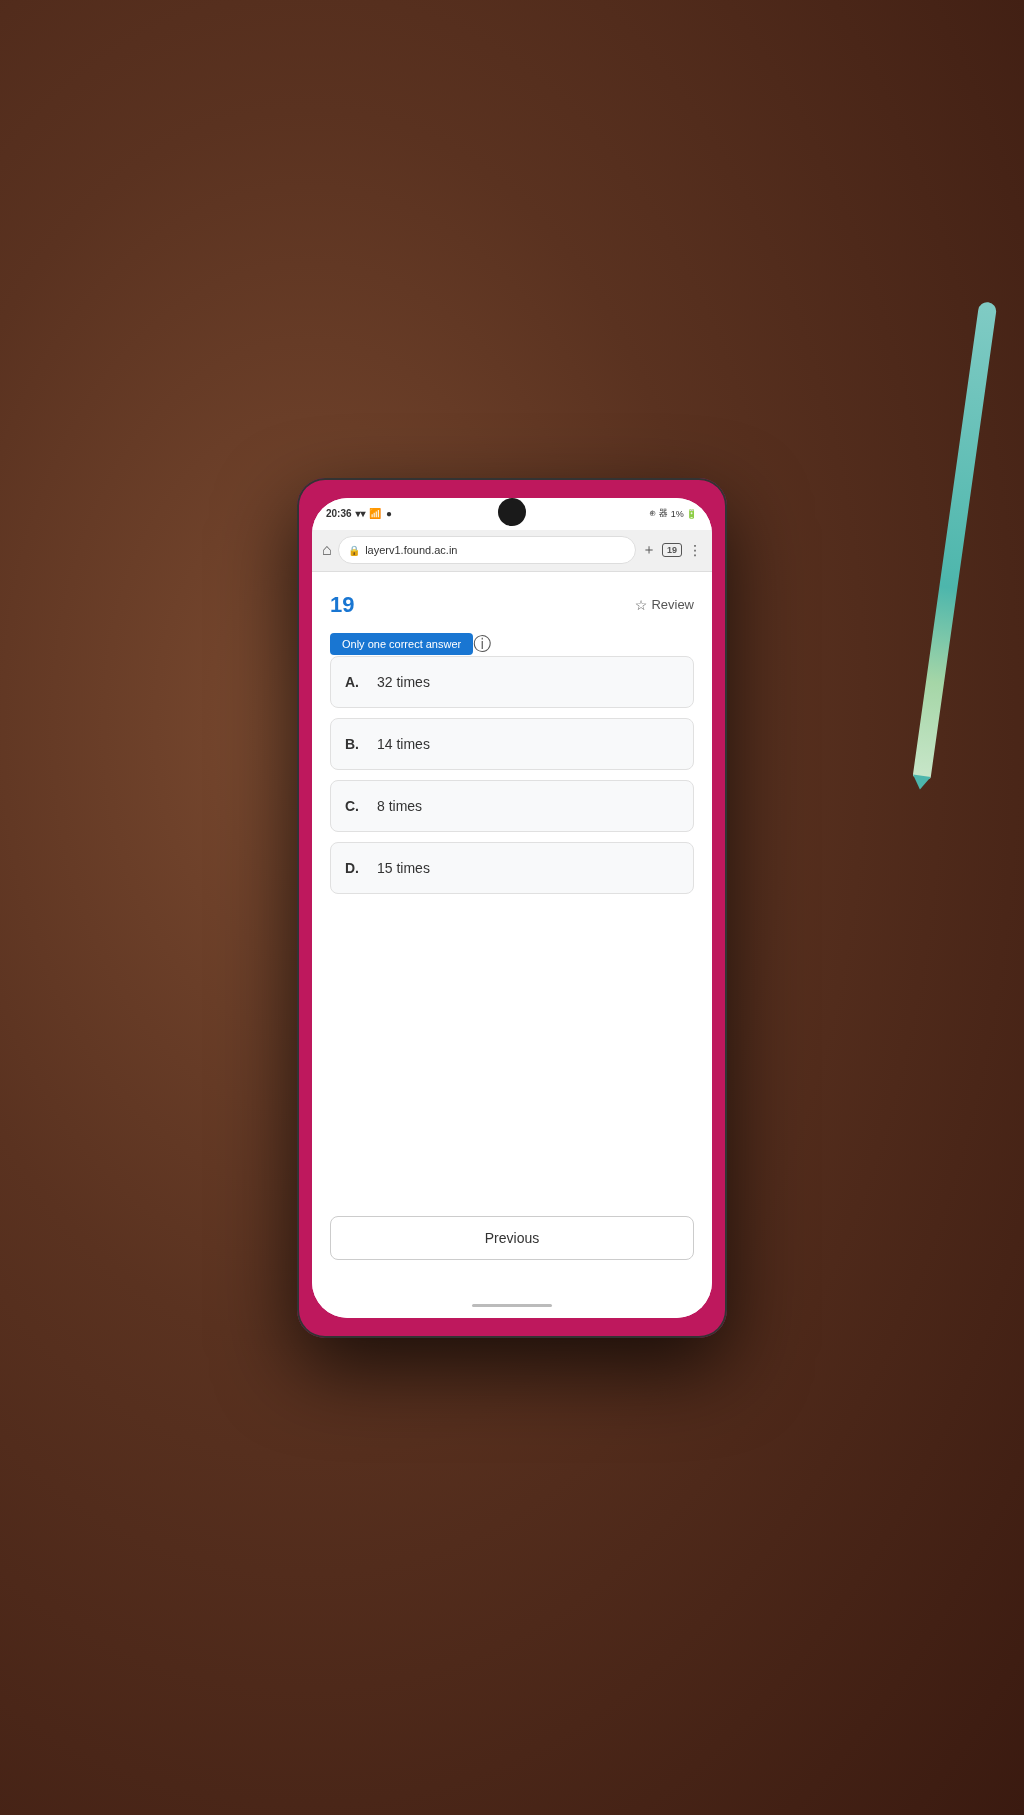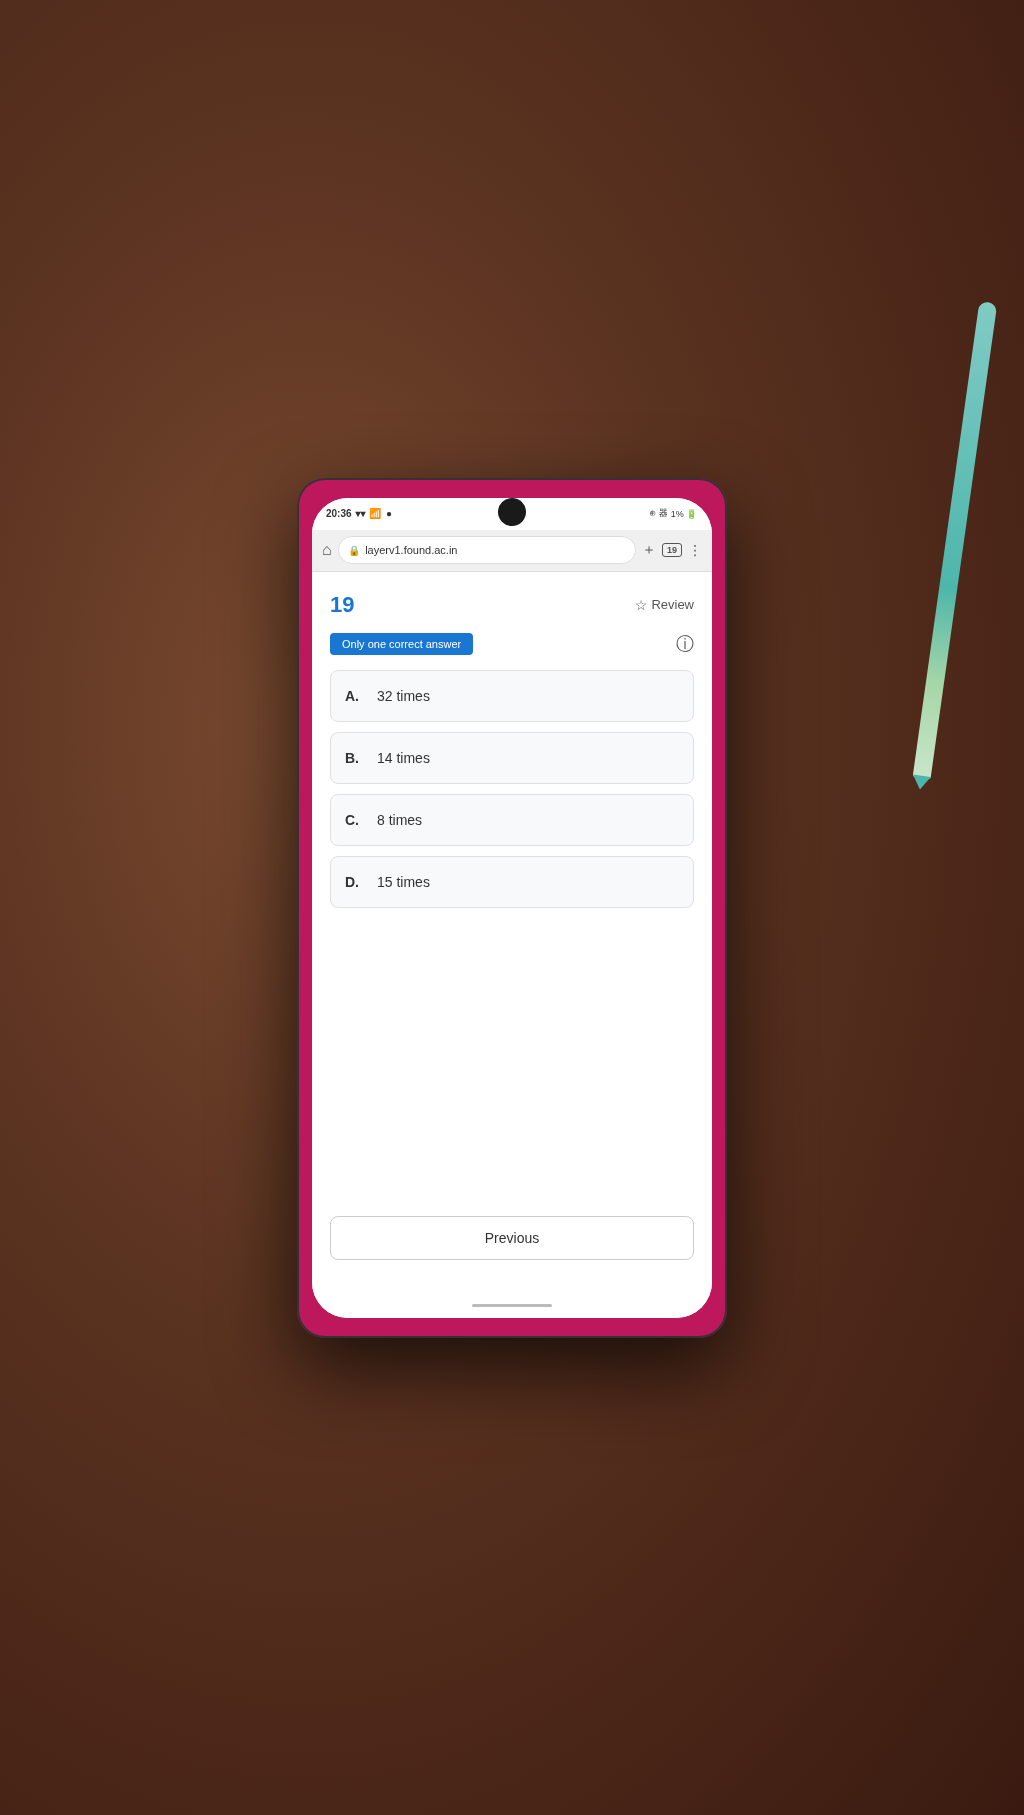--- a/index.html
+++ b/index.html
@@ -185,22 +185,21 @@
       font-size: 15px;
       line-height: 1.6;
       color: #222;
       margin-bottom: 18px;
     }
 
     
     .answer-type-row {
       display: flex;
       align-items: center;
-      justify-content: space-between;
-      margin-bottom: 14px;
+      justify-content: flex-start;
     }
     .answer-type-badge {
       background: #1976d2;
       color: #fff;
       font-size: 11px;
       padding: 5px 12px;
       border-radius: 4px;
       font-weight: 500;
     }
     .info-icon {

